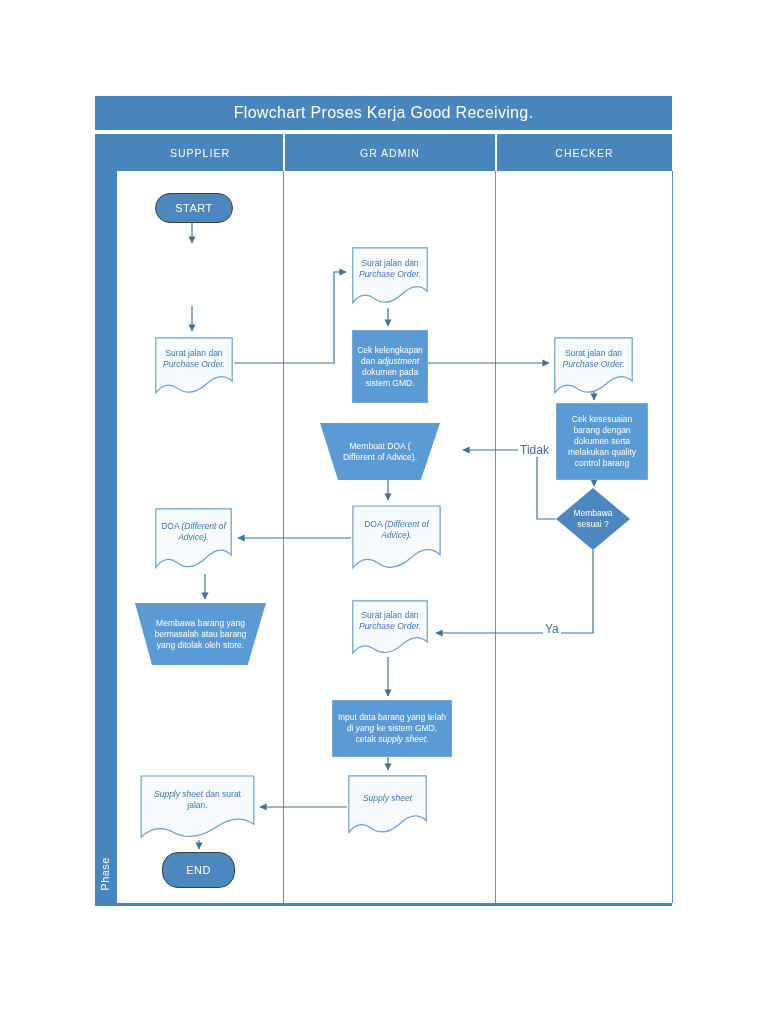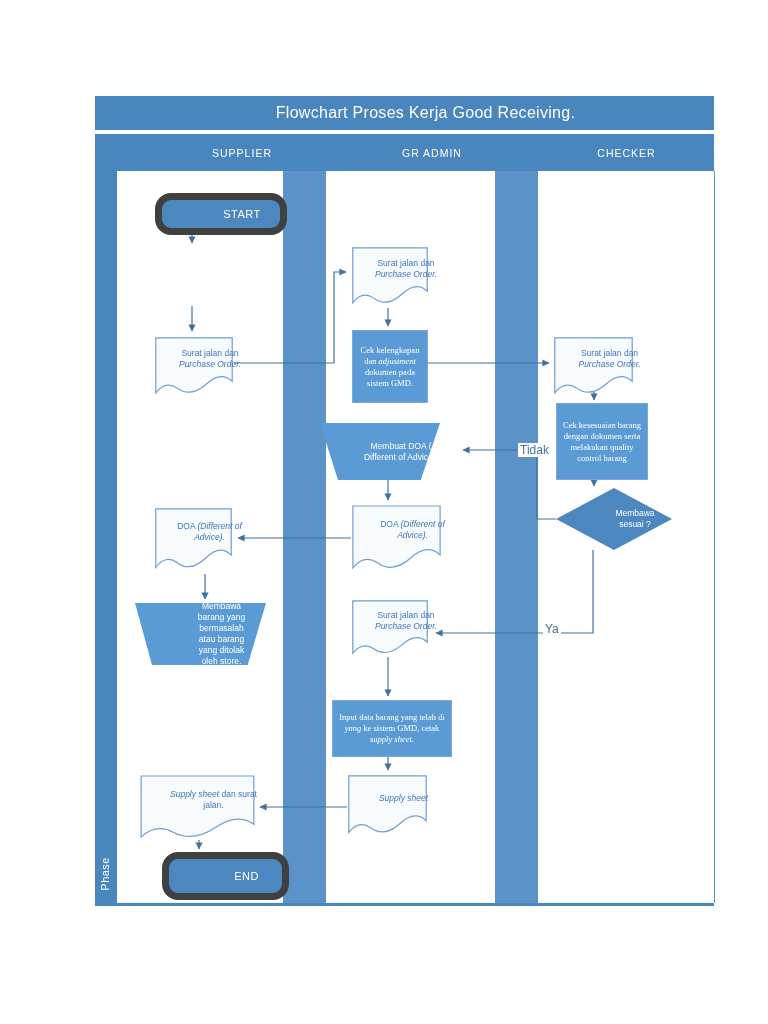--- a/index.html
+++ b/index.html
@@ -1,46 +1,46 @@
 <!DOCTYPE html>
 <html><head>
 <meta charset="utf-8">
 <style>
   html,body{margin:0;padding:0;background:#ffffff;}
   #page{position:relative;width:768px;height:1024px;background:#ffffff;
         font-family:"Liberation Sans",sans-serif;overflow:hidden;}
-  .abs{position:absolute;padding-left:42px;}
+  .abs{position:absolute;}
   
   .titlebar{left:95px;top:96px;width:577px;height:34px;background:#4a86be;color:#fff;
             display:flex;align-items:center;justify-content:center;font-size:16px;letter-spacing:.3px;}
   .phase-strip{left:95px;top:134px;width:22px;height:769px;background:#4a86be;}
   .phase-label{position:absolute;bottom:12px;left:4px;color:#fff;font-size:11px;
                writing-mode:vertical-rl;transform:rotate(180deg);letter-spacing:.5px;}
   .hdr{top:134px;height:37px;background:#4a86be;color:#fff;display:flex;align-items:center;
        justify-content:center;font-size:10.5px;letter-spacing:1px;}
   .body-area{left:117px;top:171px;width:555px;height:732px;background:#fff;
              border-right:1px solid #5b93c8;}
   .lane-divider{top:171px;width:1px;height:732px;background:#5b93c8;}
   .bottom-border{left:95px;top:903px;width:577px;height:3px;background:#4a86be;}
 
   
-  .pill{background:#4d87c0;border:7px solid #404040;border-radius:16px;color:#fff;
+  .pill{background:#4d87c0;border:1px solid #404040;border-radius:16px;color:#fff;
         display:flex;align-items:center;justify-content:center;font-size:11px;letter-spacing:.5px;}
   .proc{background:#5b9bd5;border:1px solid #7da7d8;color:#fff;display:flex;align-items:center;
-        justify-content:center;text-align:center;font-size:8.5px;line-height:11px;padding:14px 4px;box-sizing:border-box;font-family:Liberation Serif, serif;}
+        justify-content:center;text-align:center;font-size:8.5px;line-height:11px;padding:14px 4px;box-sizing:border-box;}
   .trap{background:#5b9bd5;color:#fff;display:flex;align-items:center;justify-content:center;
         text-align:center;font-size:9px;line-height:12px;box-sizing:border-box;}
   .trap-inner{padding:0 20px;}
   .diamond{background:#4d87c0;clip-path:polygon(50% 0,100% 50%,50% 100%,0 50%);color:#fff;
            display:flex;align-items:center;justify-content:center;text-align:center;
            font-size:8.5px;line-height:11px;}
   .doc{position:absolute;}
   .doc svg{position:absolute;left:0;top:0;width:100%;height:100%;}
   .doc path{fill:#f8fbfe;stroke:#6f9fd0;stroke-width:1.2;vector-effect:non-scaling-stroke;}
-  .doc-text{position:absolute;left:16px;top:0;width:100%;height:72%;display:flex;align-items:center;
+  .doc-text{position:absolute;left:0;top:0;width:100%;height:72%;display:flex;align-items:center;
             justify-content:center;text-align:center;color:#3d77b6;font-size:8.5px;line-height:11px;padding:0 3px;box-sizing:border-box;}
   .edge-label{position:absolute;background:#ffffff;color:#41719c;font-size:12px;padding:0 2px;}
   .connectors{position:absolute;left:0;top:0;pointer-events:none;}
   .connectors polyline,.connectors line{fill:none;stroke:#41719c;stroke-width:1.2;}
   i{font-style:italic;}
 </style>
 </head>
 <body>
 
 <div id="page">

